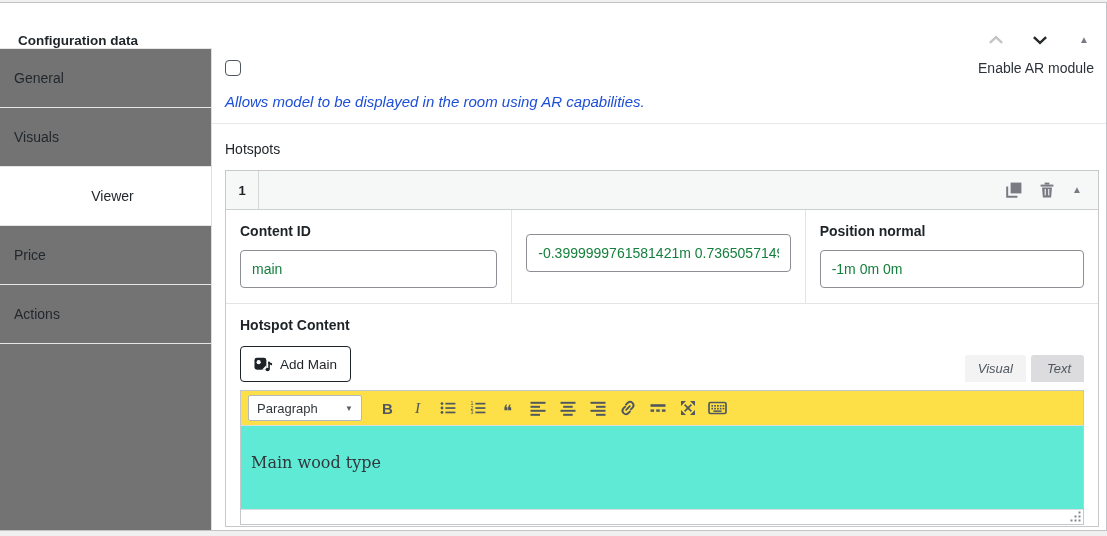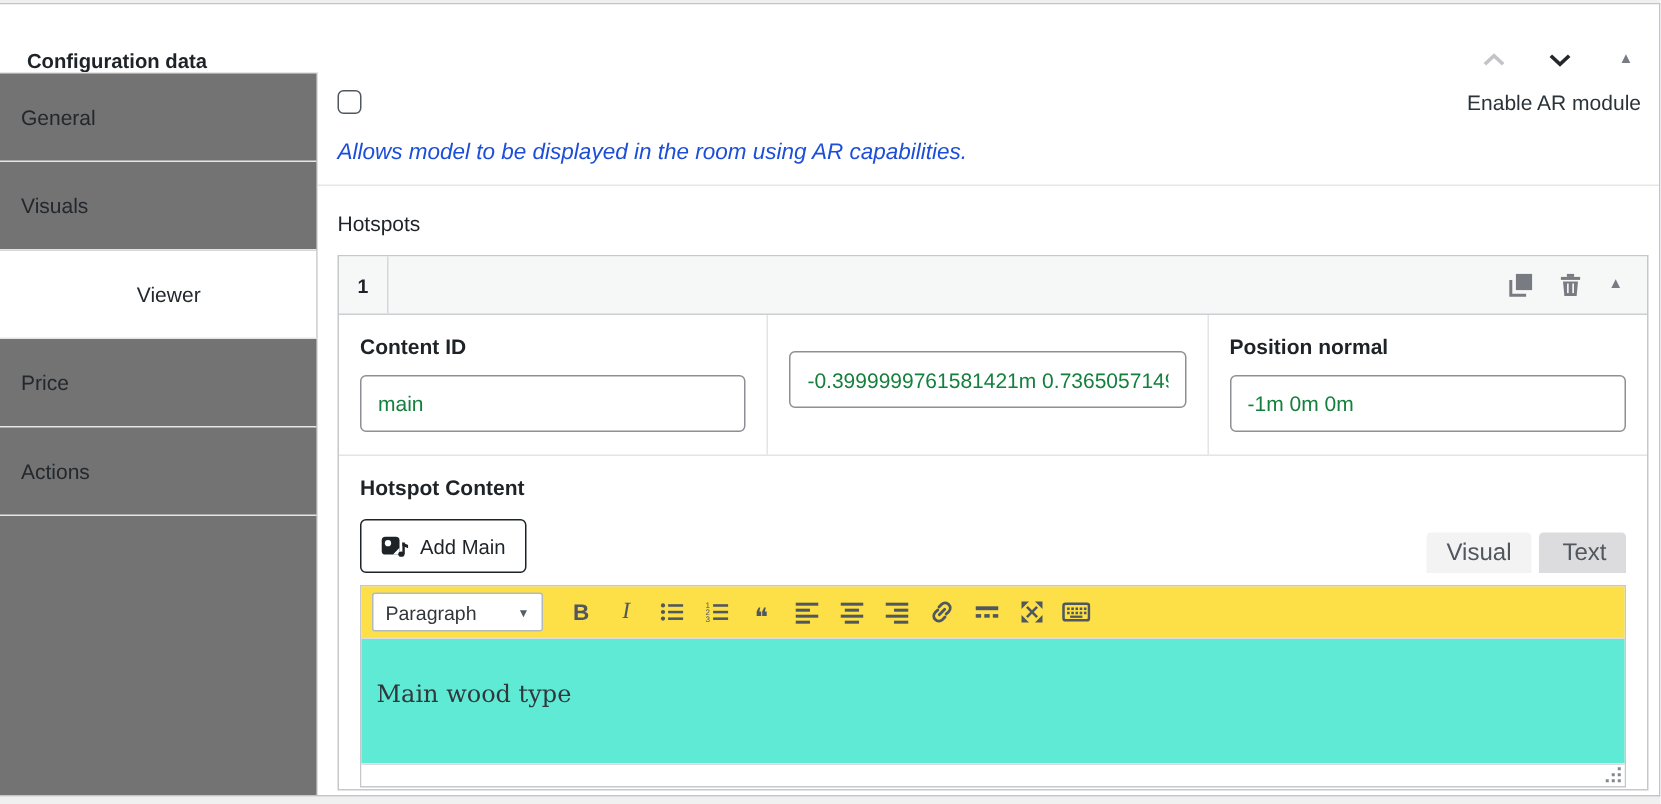--- a/index.html
+++ b/index.html
@@ -42,21 +42,21 @@
   .hotspot-fields { display:grid; grid-template-columns:283fr 291fr 291fr; border-bottom:1px solid #e2e4e7; }
   .field-col { padding:13px 14px 15px 14px; }
   .field-col + .field-col { border-left:1px solid #e2e4e7; }
   .field-label { font-size:14px; font-weight:700; color:#1d2327; }
   .field-input { margin-top:11px; width:100%; height:38px; border:1px solid #8c8f94; border-radius:4px; padding:0 11px; font-size:14px; color:#15803d; font-family:"Liberation Sans", sans-serif; background:#fff; }
 
   .hotspot-content { padding:13px 14px 0 14px; }
   .media-row { margin-top:13px; display:flex; align-items:flex-end; }
   .add-media-btn { display:flex; align-items:center; gap:7px; background:#fff; border:1px solid #1d2327; border-radius:4px; padding:0 13px; height:36px; font-size:13.5px; color:#1d2327; cursor:pointer; font-family:"Liberation Sans", sans-serif; }
   .editor-tabs { margin-left:auto; display:flex; gap:5px; }
-  .editor-tab { border:none; font-size:16px; color:#50575e; padding:0 13px; height:27px; cursor:pointer; border-radius:3px 3px 0 0; font-family:"Liberation Sans", sans-serif; }
+  .editor-tab { border:none; font-size:13px; color:#50575e; padding:0 13px; height:27px; cursor:pointer; border-radius:3px 3px 0 0; font-family:"Liberation Sans", sans-serif;font-style:italic; }
   .editor-tab.active { background:#f3f3f4; }
   .editor-tab.inactive { background:#dcdcde;padding-left:16px; }
 
   .editor-wrap { margin-top:8px; border:1px solid #c5c8cb; margin-bottom:1px; }
   .mce-toolbar { height:35px; background:#fde047; border-bottom:1px solid #dcdcde; display:flex; align-items:center; padding:0 7px; gap:1px; }
   .format-select { width:114px; height:26px; background:#fff; border:1px solid #b4b9be; border-radius:2px; display:flex; align-items:center; padding:0 8px; font-size:13px; color:#32373c; cursor:pointer; margin-right:10px; }
   .format-caret { margin-left:auto; font-size:8px; color:#555d66; }
   .mce-btn { width:29px; height:26px; background:none; border:none; border-radius:2px; display:flex; align-items:center; justify-content:center; cursor:pointer; color:#50575e; }
   .glyph-b { font-weight:700; font-size:15px; color:#50575e; }
   .glyph-i { font-style:italic; font-family:"Liberation Serif", serif; font-size:15.5px; color:#50575e; }

